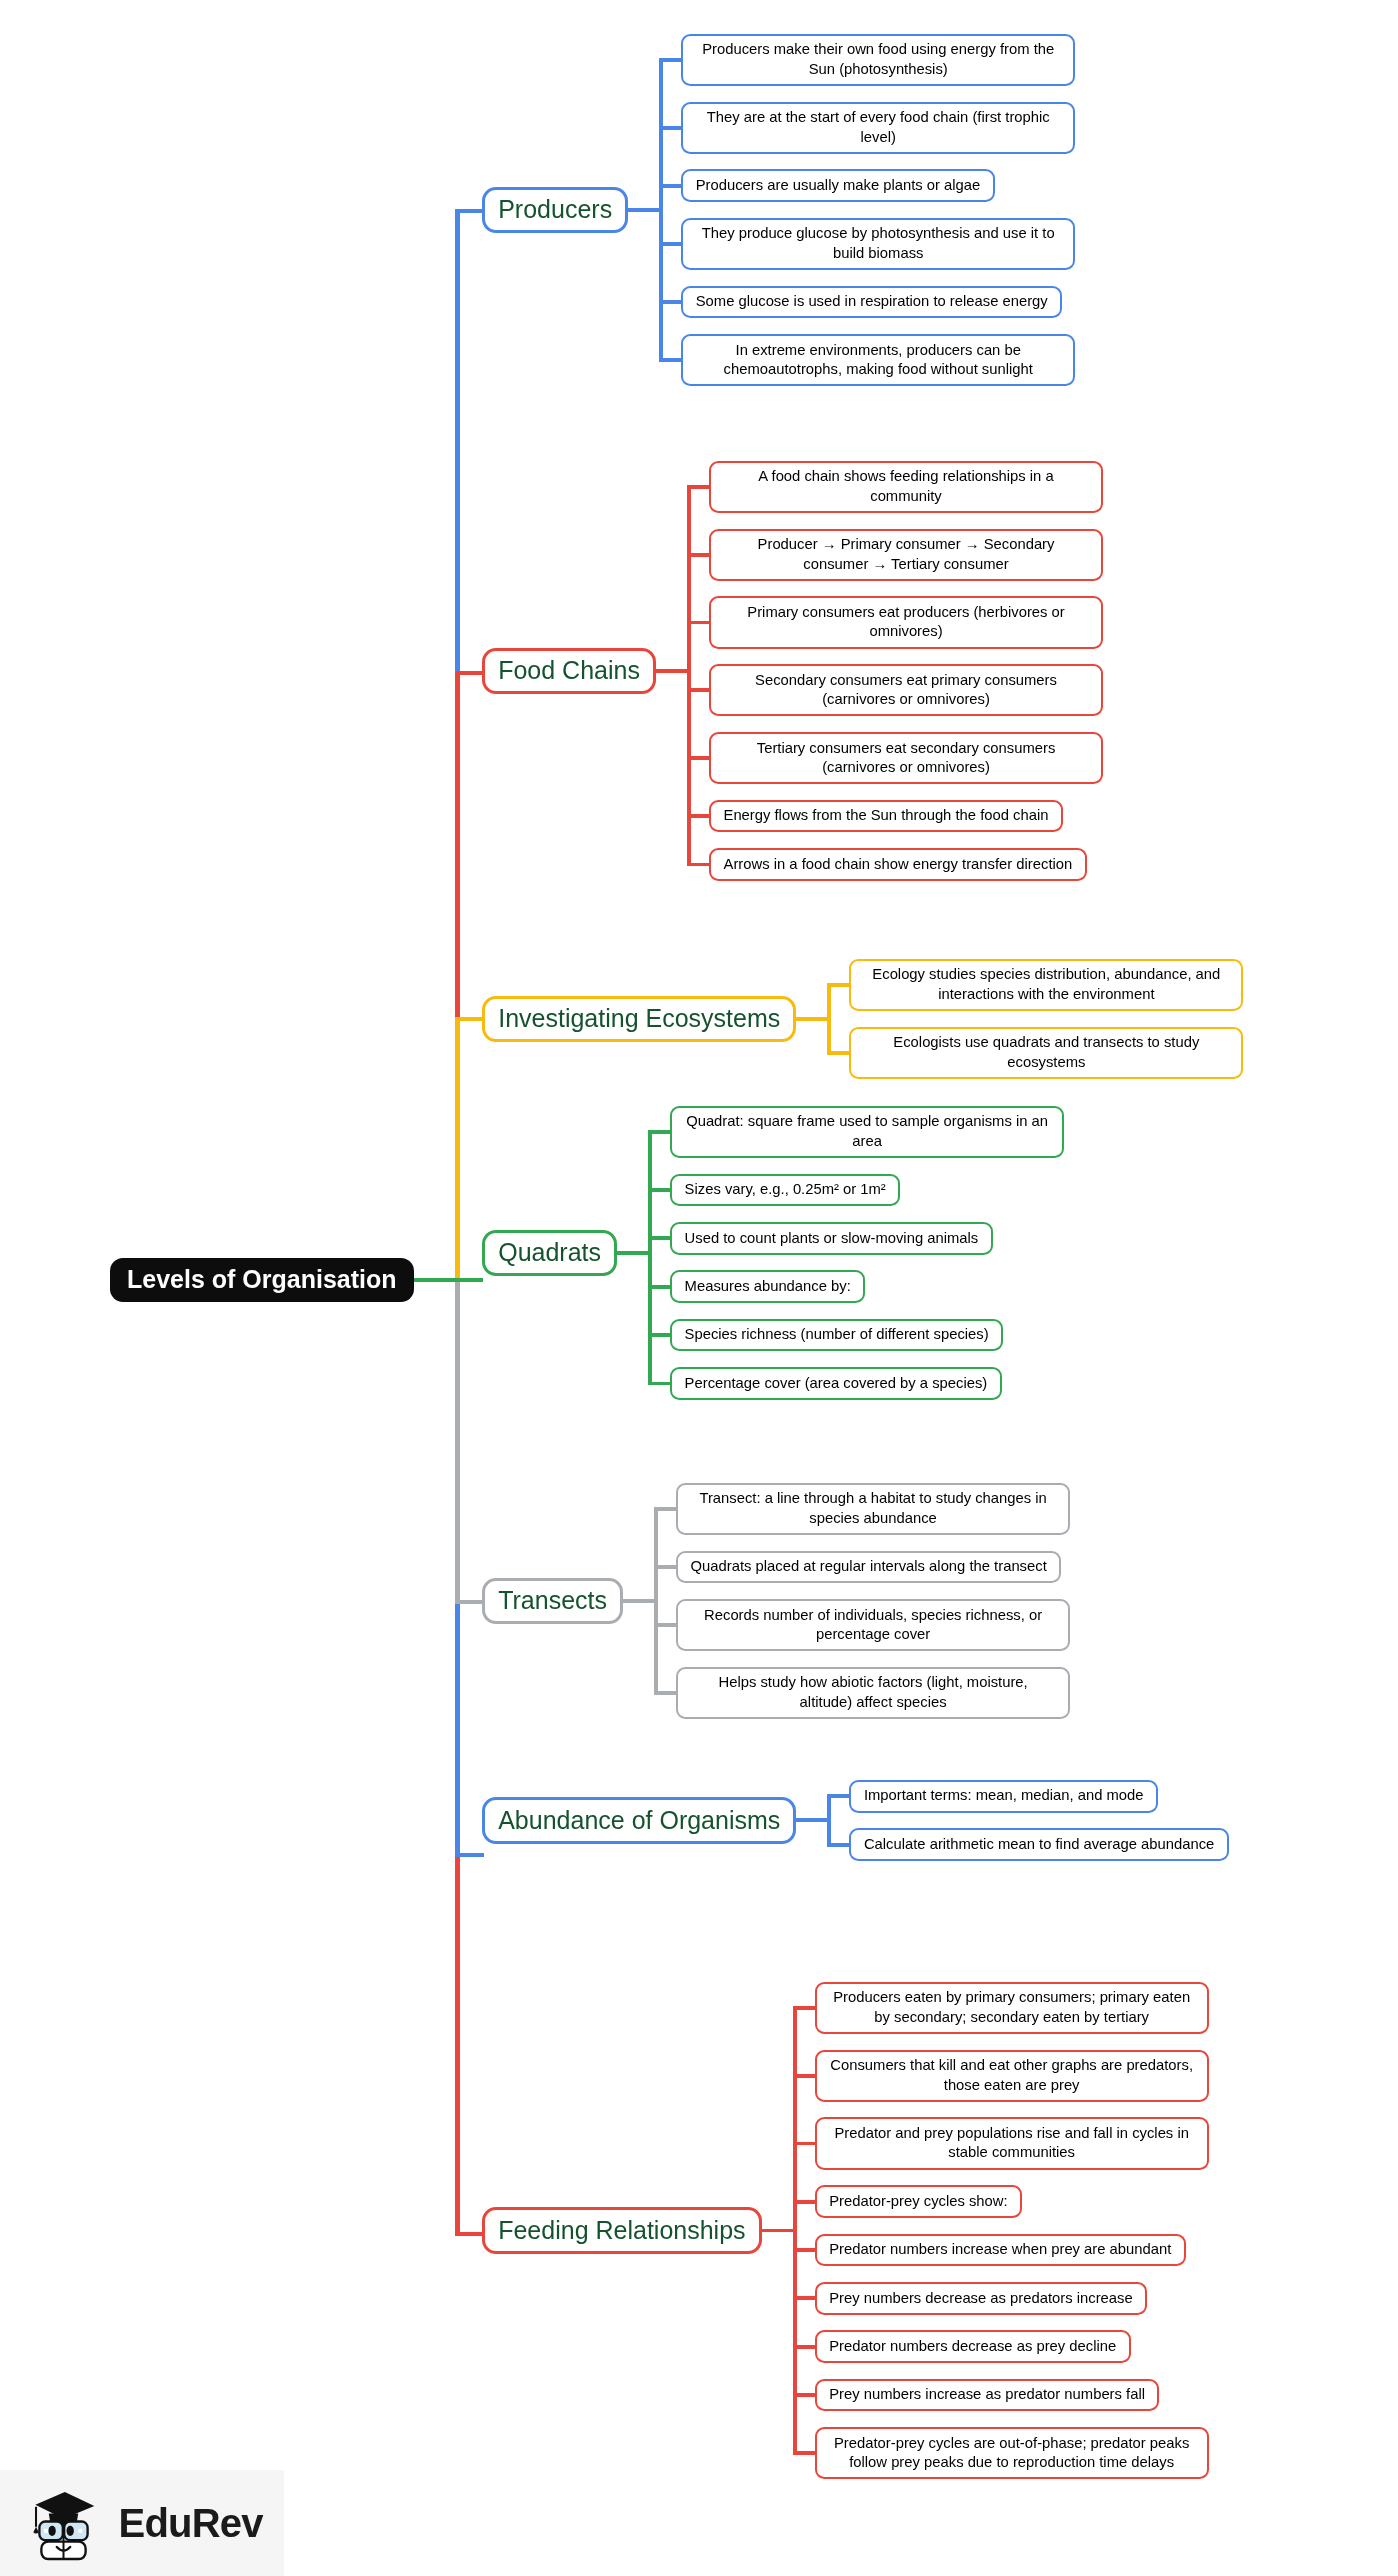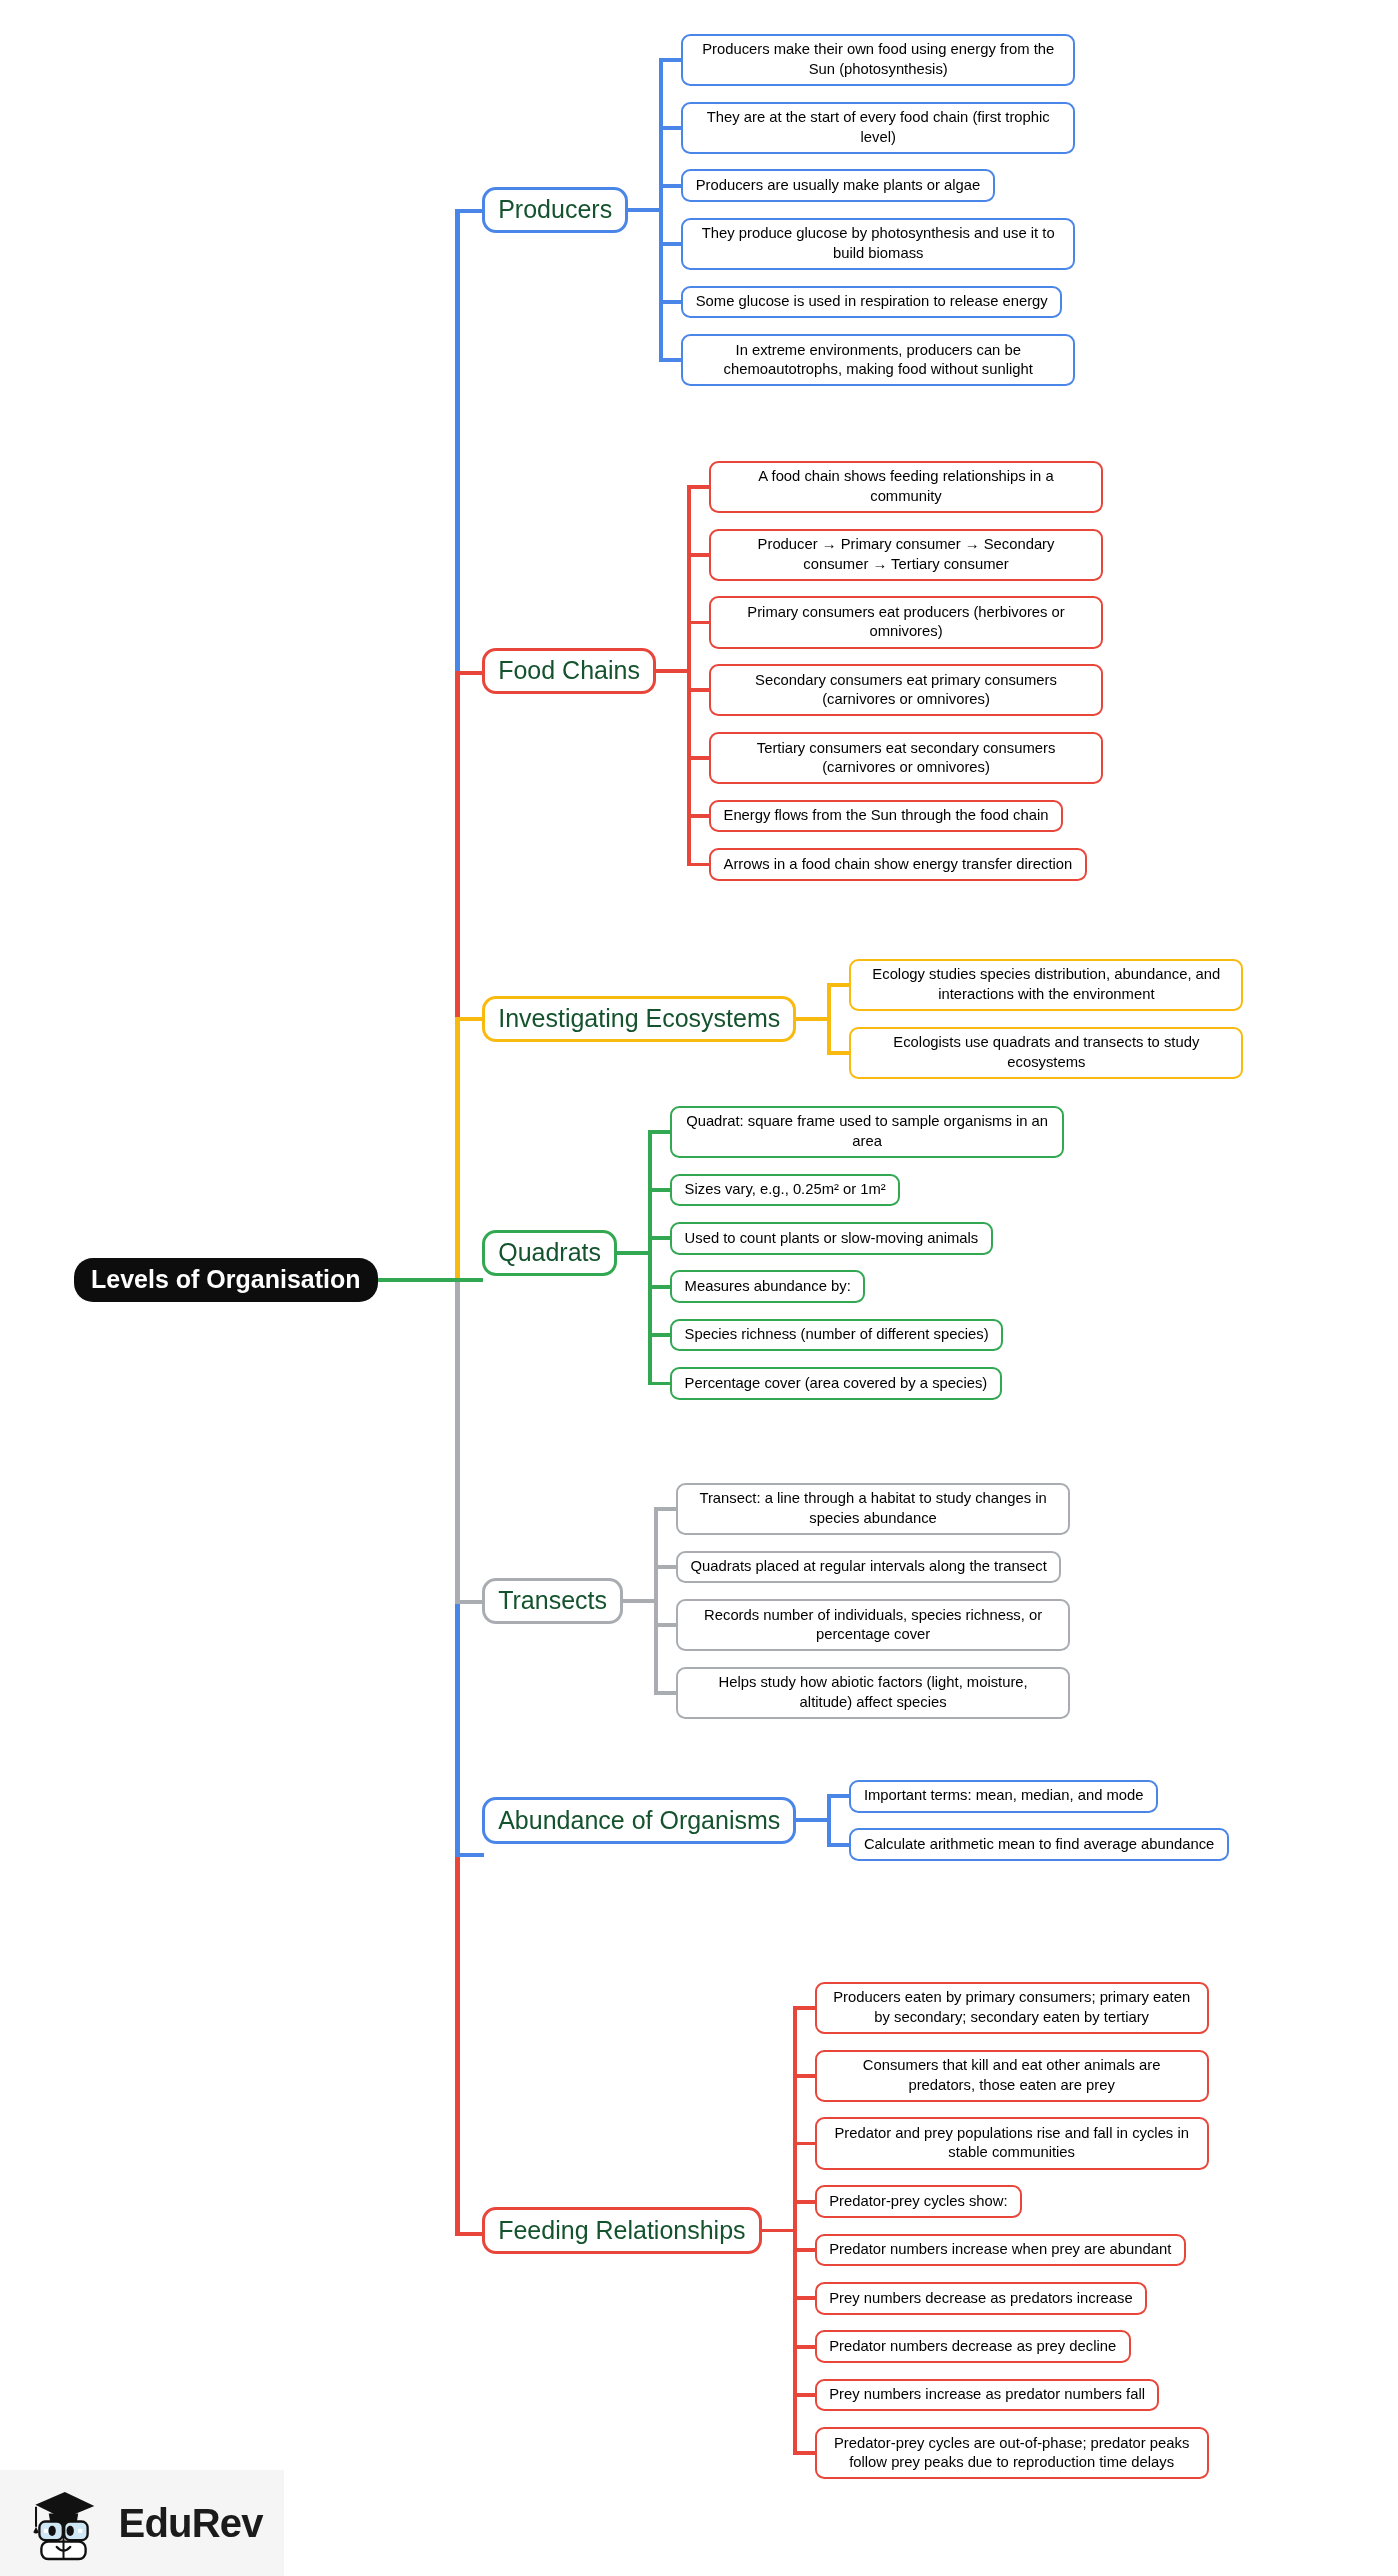--- a/index.html
+++ b/index.html
@@ -16,22 +16,22 @@
   .leaf-wrap::before{content:"";position:absolute;left:0;top:50%;margin-top:-1.9px;
     width:22px;height:3.9px;background:var(--c);}
   .leaf-wrap::after{content:"";position:absolute;left:0;top:0;width:3.9px;height:100%;background:var(--c);}
   .leaf-wrap:first-child::after{top:50%;height:50%;}
   .leaf-wrap:last-child::after{top:0;height:50%;}
   .leaf{border:2.3px solid var(--c);border-radius:9.3px;background:#fff;
     padding:4.7px 12.4px;font-size:14.8px;line-height:19.4px;color:#000000;
     text-align:center;max-width:365px;width:max-content;position:relative;z-index:2;}
 
   .root{position:absolute;background:#0d0d0d;color:#fff;font-weight:bold;
-    font-size:25px;line-height:29.5px;padding:7px 17px;border-radius:19px;
-    white-space:nowrap;z-index:4;}
+    font-size:25px;line-height:29.5px;padding:7px 17px;border-radius:13px;
+    white-space:nowrap;z-index:4;margin-left:36px;}
 
   .conn{position:absolute;z-index:1;}
 
   .footer{position:absolute;left:0;top:2470px;width:284px;height:106px;
     background:#f5f5f5;display:flex;align-items:center;gap:22px;padding-left:29.5px;box-sizing:border-box;}
   .brand{font-size:40px;font-weight:bold;color:#1b1b1b;letter-spacing:-0.8px;}
   .logo-icon{width:67px;height:75px;flex:0 0 auto;}
 </style>
 </head>
 <body>
@@ -180,21 +180,21 @@
   <div class="branch" style="left: 482px; top: 1974px; --c: #e8463a;">
     <div class="branch-label">
       <span>Feeding Relationships</span>
     </div>
     <div class="link"></div>
     <div class="leaves">
         <div class="leaf-wrap">
           <div class="leaf">Producers eaten by primary consumers; primary eaten by secondary; secondary eaten by tertiary</div>
         </div>
         <div class="leaf-wrap">
-          <div class="leaf">Consumers that kill and eat other animals are predators, those eaten are prey</div>
+          <div class="leaf">Consumers that kill and eat other graphs are predators, those eaten are prey</div>
         </div>
         <div class="leaf-wrap">
           <div class="leaf">Predator and prey populations rise and fall in cycles in stable communities</div>
         </div>
         <div class="leaf-wrap">
           <div class="leaf">Predator-prey cycles show:</div>
         </div>
         <div class="leaf-wrap">
           <div class="leaf">Predator numbers increase when prey are abundant</div>
         </div>

